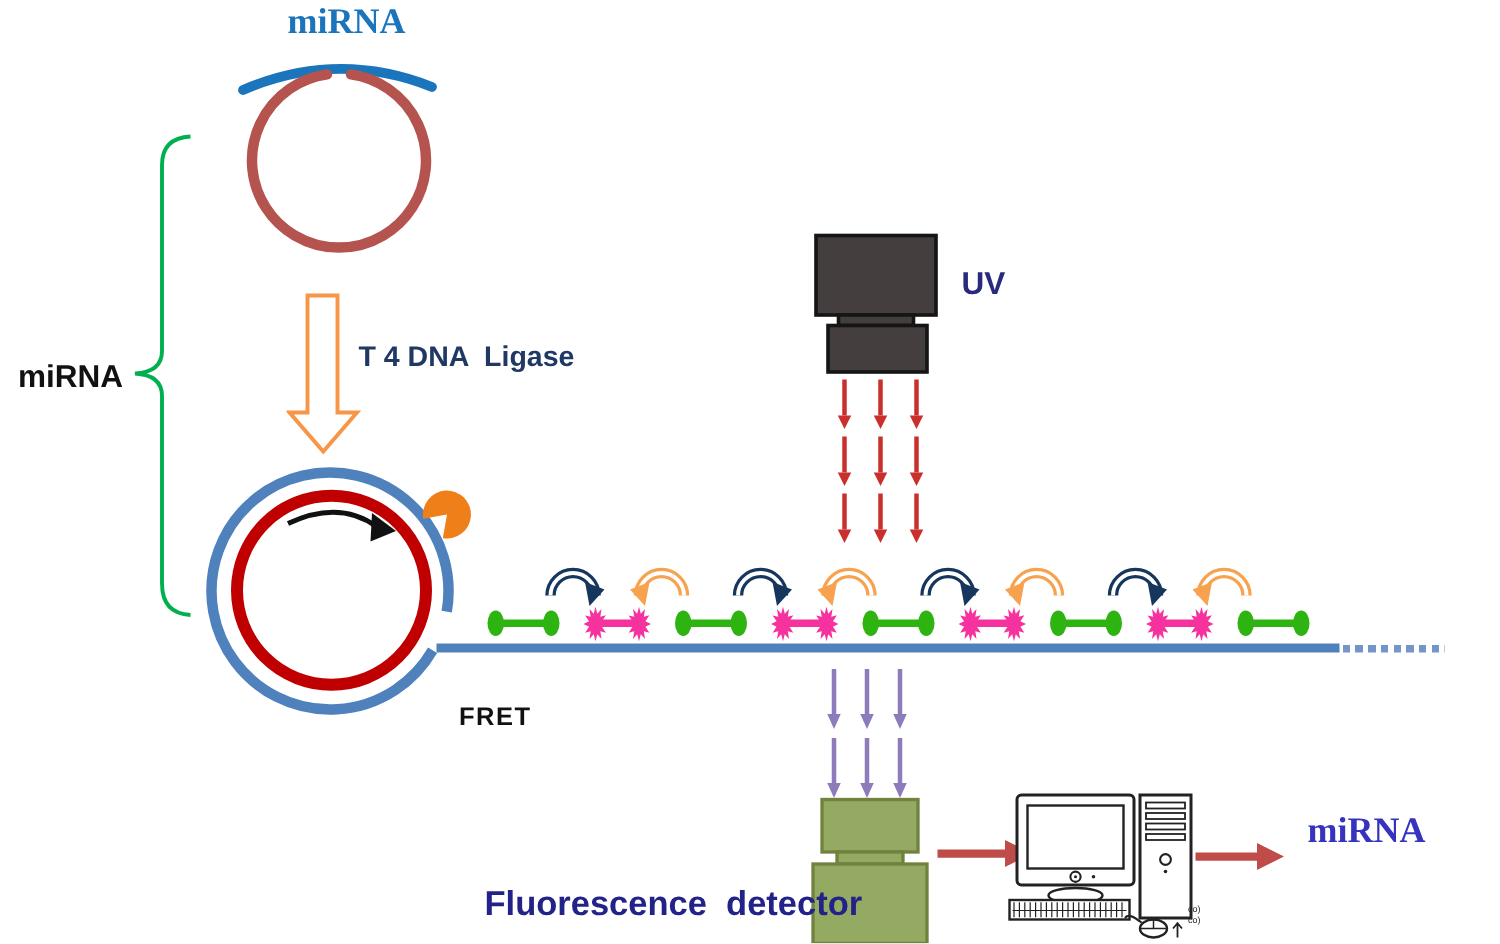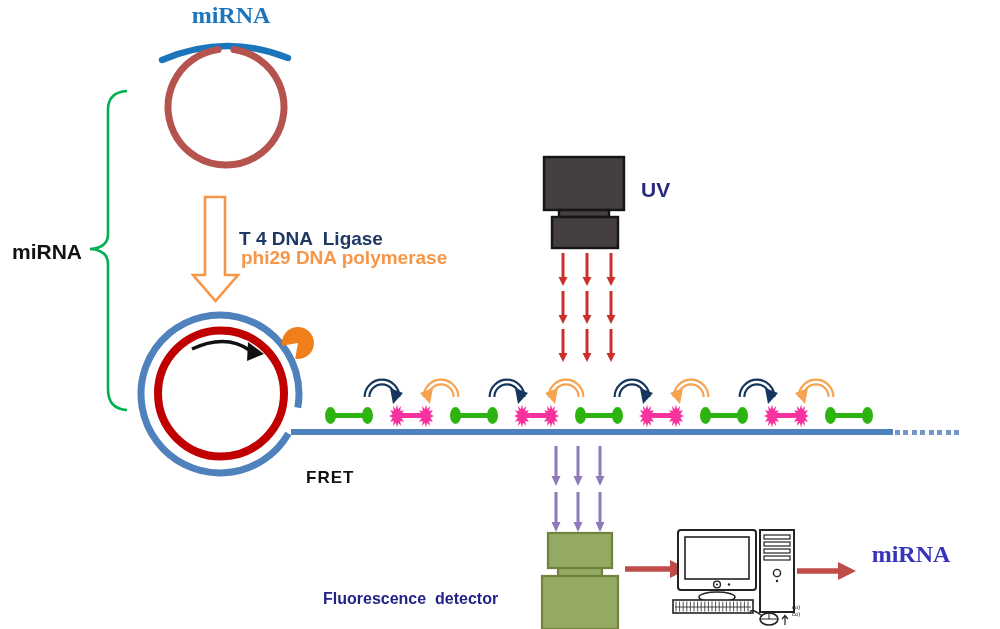--- a/index.html
+++ b/index.html
@@ -28,21 +28,20 @@
 
   <svg class="abs" style="left:82px;top:88px" width="52" height="328" viewBox="0 0 52 328">
     <path d="M45 3 Q26 4 26 22 L26 146 Q26 160 8 161 Q26 162 26 176 L26 301 Q26 321 45 322" fill="none" stroke="var(--brace_green)" stroke-width="2.6"></path>
   </svg>
   <div class="lbl" style="left:12px;top:240px;font-size:21px;color:var(--black);">miRNA</div>
 
   <svg class="abs" style="left:191px;top:195px" width="50" height="112" viewBox="0 0 50 112">
     <polygon points="14,2 34,2 34,80 47,80 24.5,106 2,80 14,80" fill="#ffffff" stroke="var(--enzyme_orange)" stroke-width="2.6"></polygon>
   </svg>
   <div class="lbl" style="left:239px;top:214px;font-size:19px;color:var(--navy_text);margin-top:15px;">T 4 DNA  Ligase</div>
-  <div class="lbl" style="left:241px;top:248px;font-size:19px;color:var(--enzyme_orange);">phi29 DNA polymerase</div>
 
   <svg class="abs" style="left:133px;top:306px" width="182" height="182" viewBox="0 0 182 182">
     <path d="M155.4 127.5 A79 79 0 1 1 164.8 101.7" fill="none" stroke="var(--strand_blue)" stroke-width="7"></path>
     <circle cx="88" cy="87.5" r="63" fill="none" stroke="var(--rolling_red)" stroke-width="8"></circle>
     <path d="M59 43 Q93 27 118 45" fill="none" stroke="var(--black)" stroke-width="3.4"></path>
     <polygon points="115,36 131,48 114,55" fill="var(--black)"></polygon>
     <path d="M165 37 L149.2 39.8 A16 16 0 1 1 162.2 52.8 Z" fill="var(--pacman_orange)"></path>
   </svg>
 
   <div class="abs" style="left:291px;top:429px;width:602px;height:5.5px;background:var(--strand_blue);"></div>
@@ -230,21 +229,21 @@
       </g>
     </svg>
 
   <svg class="abs" style="left:535px;top:530px" width="95" height="99" viewBox="0 0 95 99">
     <g fill="var(--detector_olive)" stroke="var(--detector_border)" stroke-width="2.2">
       <rect x="13" y="3" width="64" height="35"></rect>
       <rect x="23" y="38" width="44" height="8"></rect>
       <rect x="7" y="46" width="76" height="53"></rect>
     </g>
   </svg>
-  <div class="lbl" style="left:323px;top:590px;font-size:16px;color:var(--detector_text_blue);text-align:right;">Fluorescence  detector</div>
+  <div class="lbl" style="left:323px;top:590px;font-size:23px;color:var(--detector_text_blue);text-align:right;">Fluorescence  detector</div>
 
   <svg class="abs" style="left:622px;top:556px" width="70" height="26" viewBox="0 0 70 26">
     <line x1="3" y1="13" x2="49" y2="13" stroke="var(--flow_arrow_red)" stroke-width="5.5"></line>
     <polygon points="48,4 66,13 48,22" fill="var(--flow_arrow_red)"></polygon>
   </svg>
 
   <svg class="abs" style="left:672px;top:526px" width="132" height="102" viewBox="0 0 132 102">
     <g fill="#ffffff" stroke="#222" stroke-width="2">
       <rect x="6" y="4" width="78" height="60" rx="3"></rect>
       <rect x="13" y="11" width="64" height="42" stroke-width="1.6"></rect>

